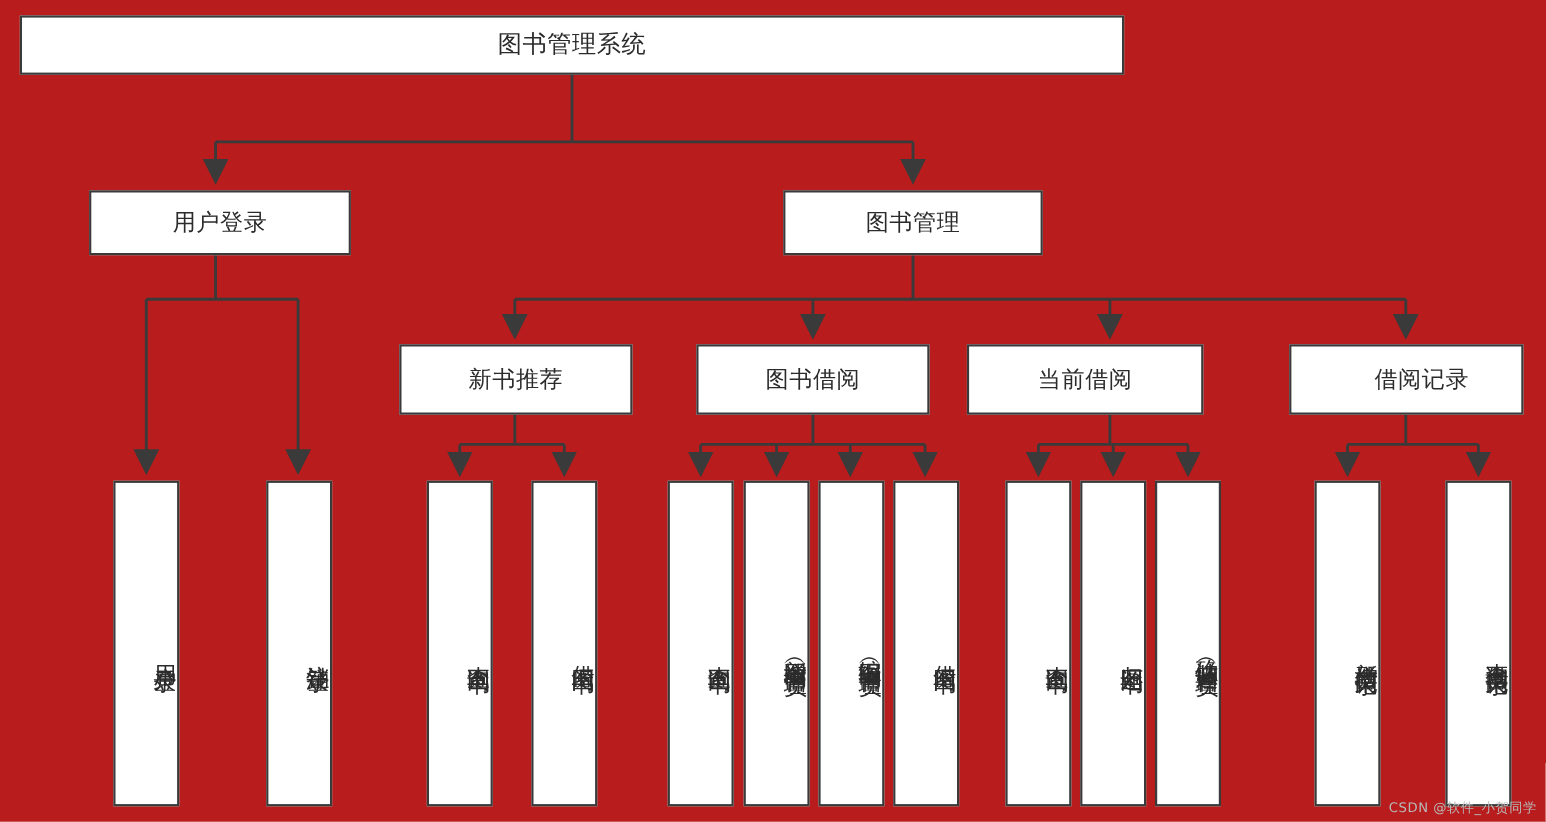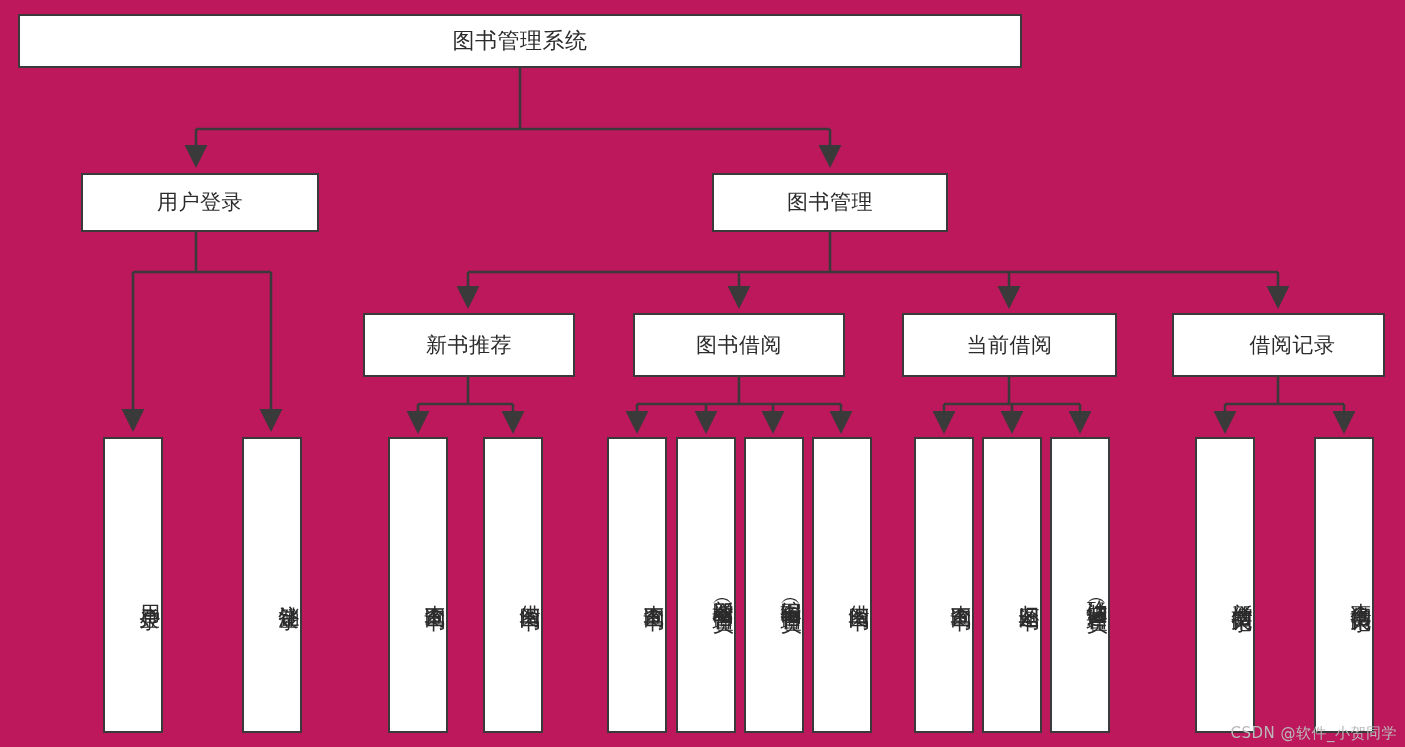--- a/index.html
+++ b/index.html
@@ -1,32 +1,32 @@
 <!DOCTYPE html>
 <html><head>
 <meta charset="utf-8">
 <title>图书管理系统 功能结构图</title>
 <style>
   html,body{margin:0;padding:0;background:#ffffff;}
   body{width:1405px;height:747px;overflow:hidden;
        font-family:"DejaVu Sans","Liberation Sans",sans-serif;}
-  #diagram-root{position:relative;width:1405px;height:747px;background:#be185d;}
+  #diagram-root{position:relative;width:1405px;height:747px;background:#b91c1c;}
   svg#wires{position:absolute;left:0;top:0;width:1405px;height:747px;}
   .node{position:absolute;box-sizing:border-box;background:#ffffff;
         border:2px solid #3a3a3a;display:flex;align-items:center;
         justify-content:center;color:#2b2b2b;}
   .node .label{display:block;text-align:center;line-height:1.18;
         letter-spacing:0.5px;}
   .node.h .label{font-size:21px;}
   .node.root .label{font-size:22px;}
   .node.leaf{writing-mode:vertical-rl;text-orientation:upright;
         align-items:flex-start;justify-content:center;padding-top:14px;}
   .node.leaf .label{writing-mode:vertical-rl;text-orientation:upright;
         font-size:21px;line-height:1.08;letter-spacing:2px;}
-  .watermark{position:absolute;right:8px;bottom:4px;font-size:15px;
+  .watermark{position:absolute;right:8px;bottom:4px;font-size:12px;
         color:#b9b9b9;white-space:nowrap;letter-spacing:0.5px;}
 </style>
 </head>
 <body>
 
 <div id="diagram-root">
 
   <svg id="wires" viewBox="0 0 1405 747" xmlns="http://www.w3.org/2000/svg">
     <defs>
       <marker id="arrow" viewBox="0 0 12 12" refX="10" refY="6" markerWidth="9" markerHeight="9" orient="auto-start-reverse">
@@ -87,21 +87,21 @@
   <div class="node h" style="left:712px;top:173px;width:236px;height:59px;">
     <span class="label">图书管理</span>
   </div>
 
   <div class="node h" style="left:633px;top:313px;width:212px;height:64px;">
     <span class="label">图书借阅</span>
   </div>
   <div class="node h" style="left:363px;top:313px;width:212px;height:64px;">
     <span class="label">新书推荐</span>
   </div>
-  <div class="node h" style="left:902px;top:313px;width:215px;height:64px;">
+  <div class="node h" style="left:879px;top:313px;width:215px;height:64px;">
     <span class="label">当前借阅</span>
   </div>
   <div class="node h" style="left:1172px;top:313px;width:213px;height:64px;padding-left:28px;">
     <span class="label">借阅记录</span>
   </div>
 
   <div class="node leaf" style="left:103px;top:437px;width:60px;height:296px;">
     <span class="label">用户登录</span>
   </div>
   <div class="node leaf" style="left:242px;top:437px;width:60px;height:296px;">

